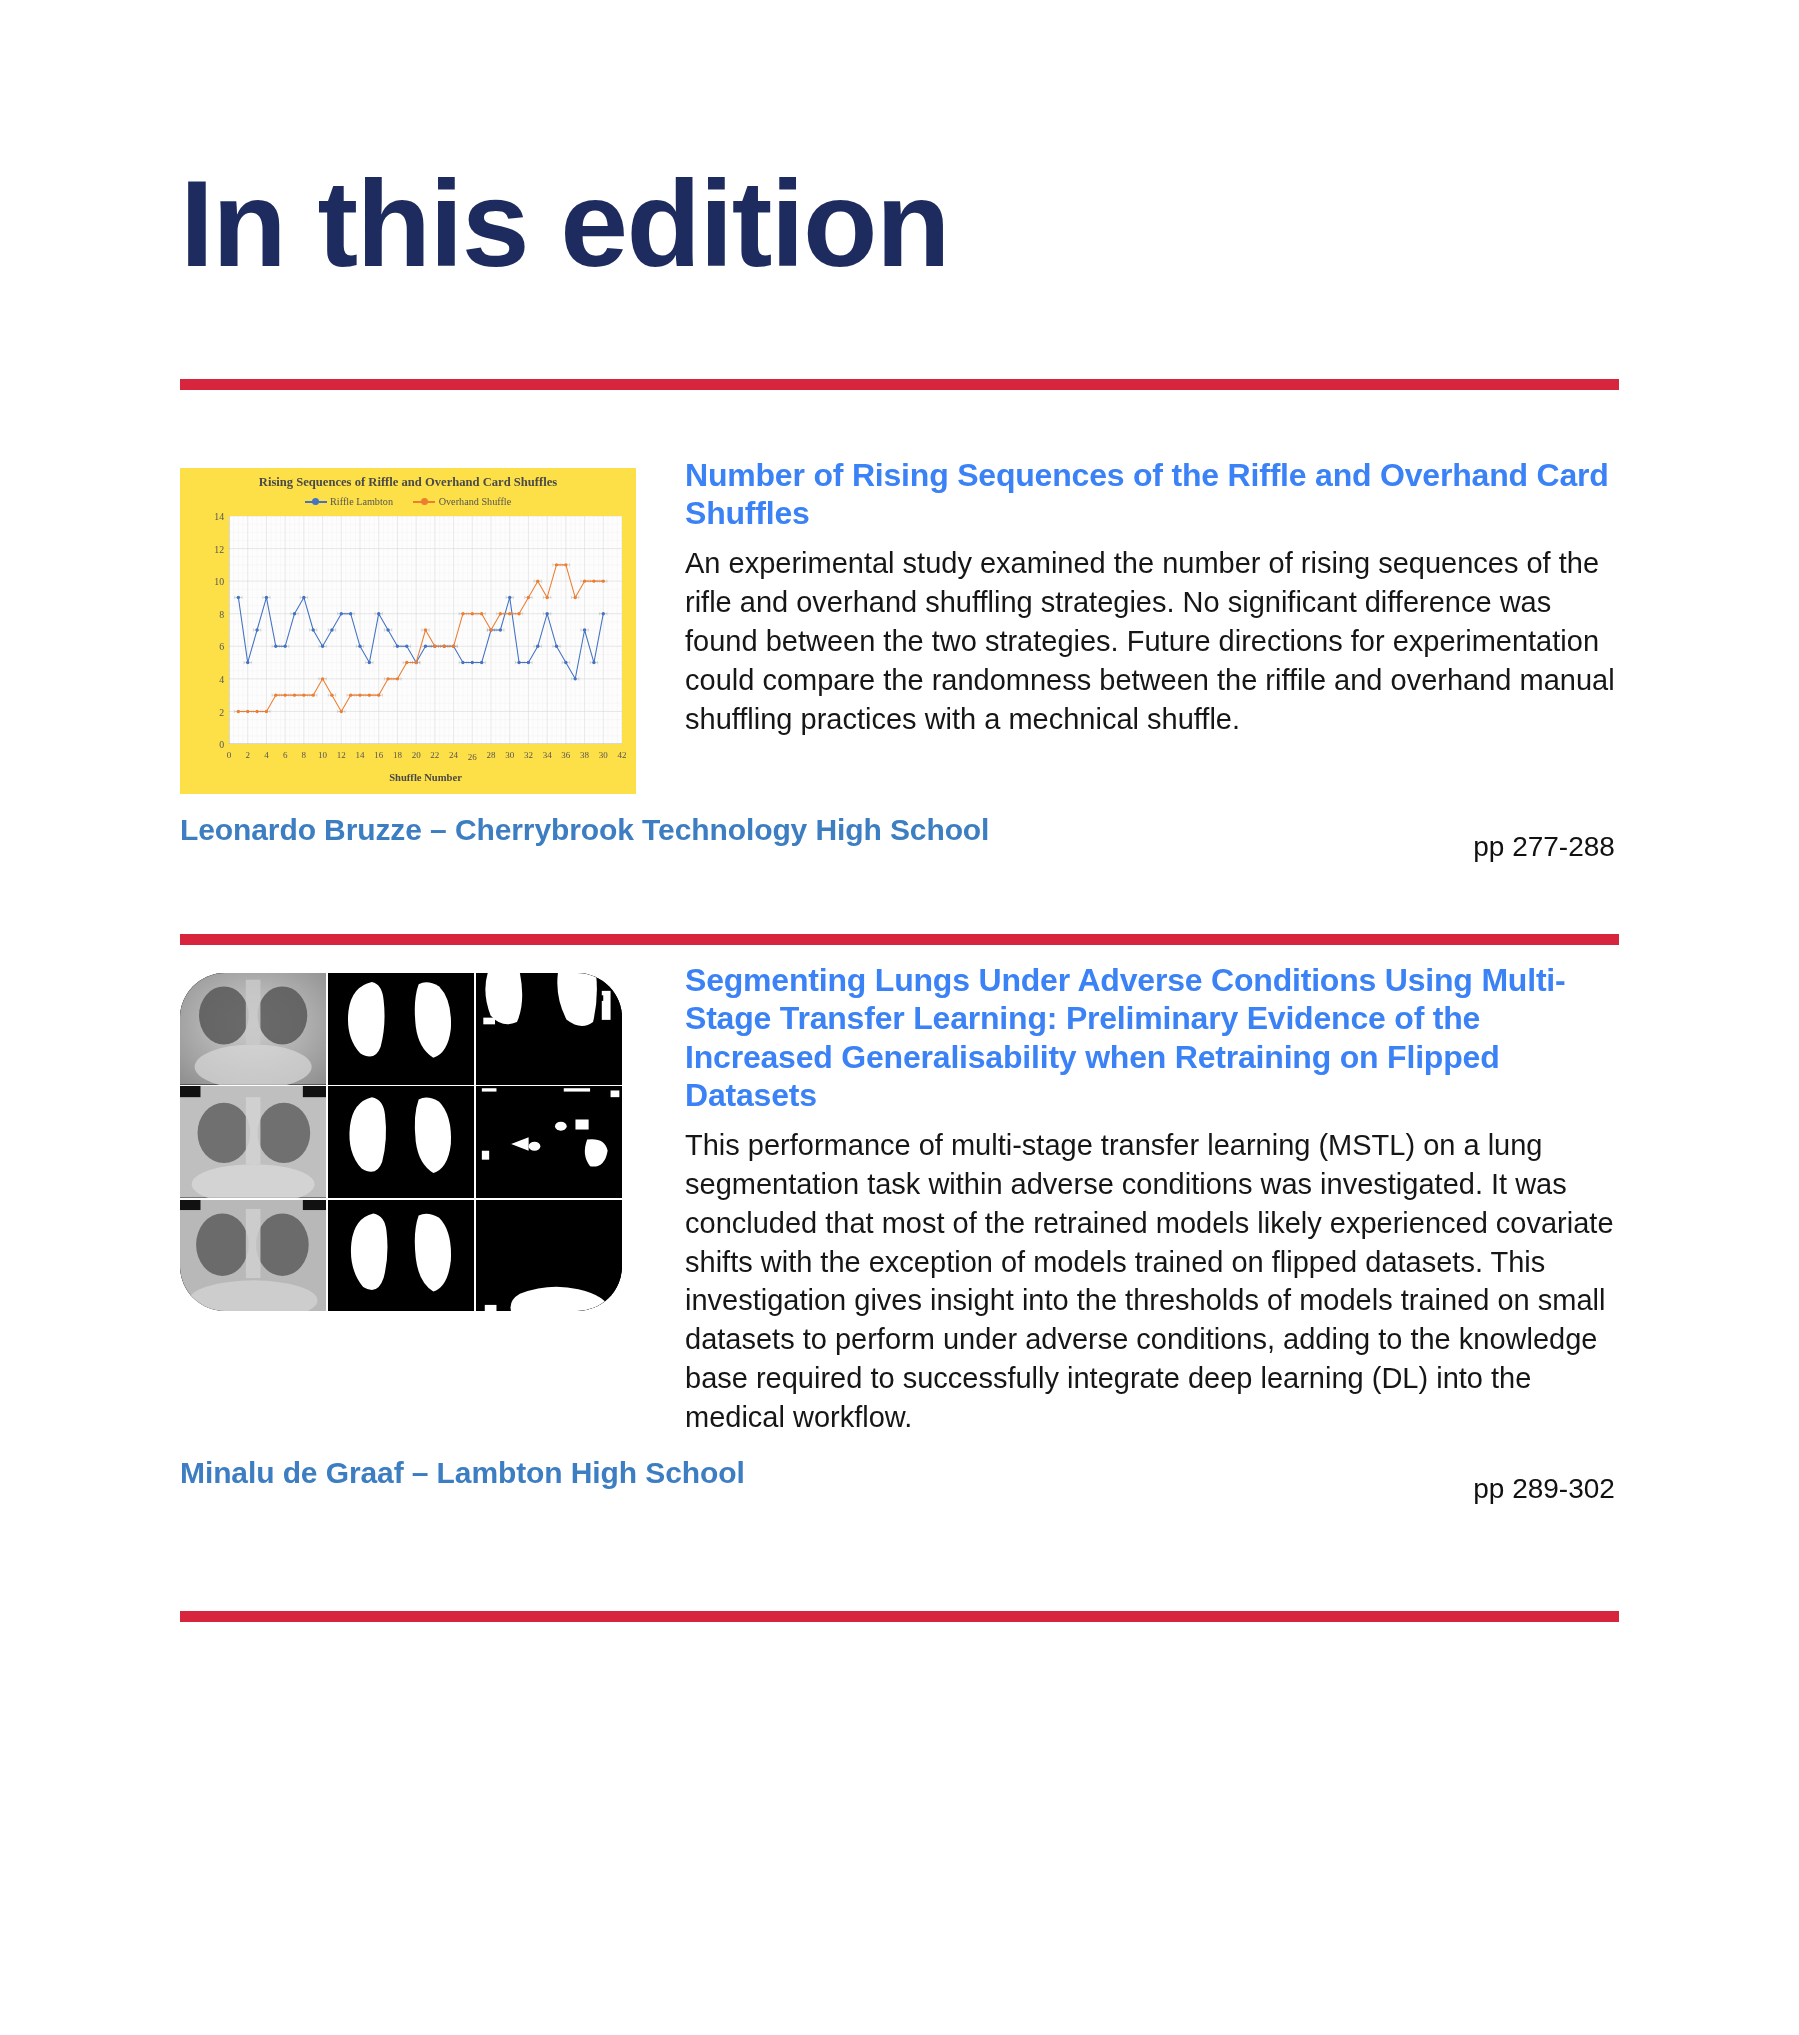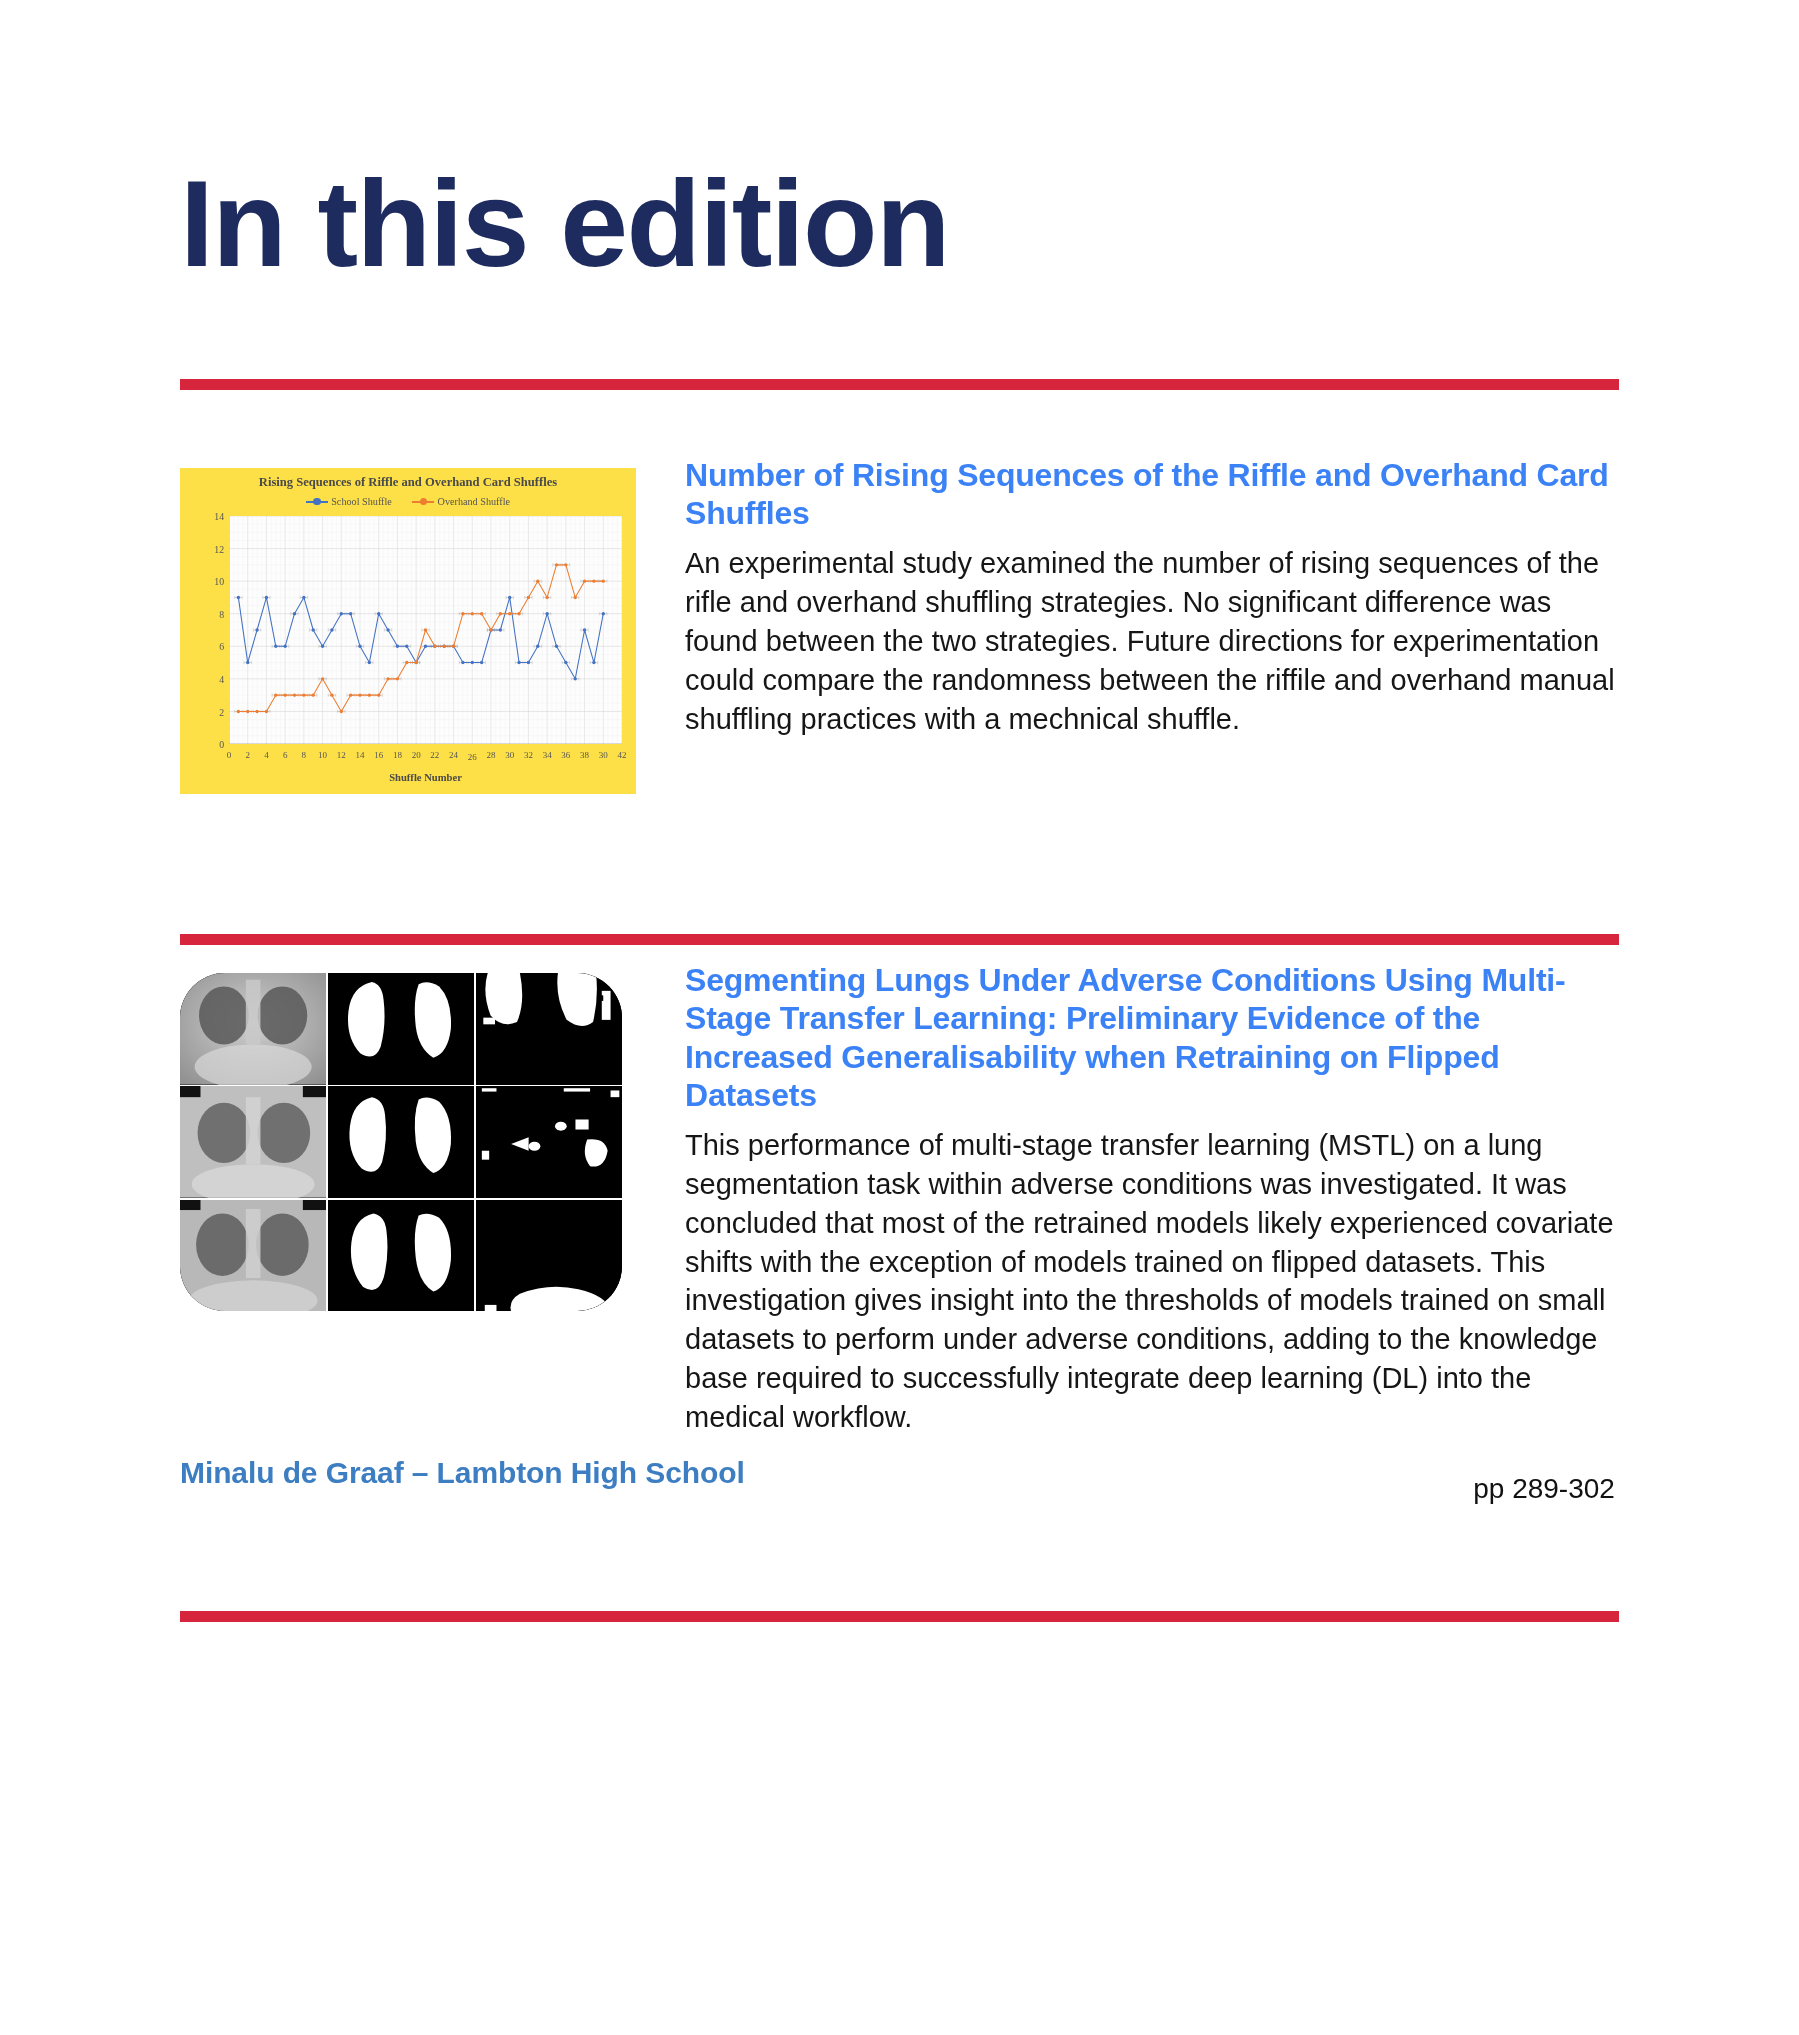--- a/index.html
+++ b/index.html
@@ -231,21 +231,21 @@
   <div class="rule rule-1"></div>
 
   <div class="article article-1">
     <div class="art-row">
       <div class="thumb-col">
         <div class="chart-thumb">
           <div class="ch-title">Rising Sequences of Riffle and Overhand Card Shuffles</div>
           <div class="ch-legend">
             <span class="ch-leg-item">
               <span class="ch-leg-mark mk-blue"></span>
-              <span>School Shuffle</span>
+              <span>Riffle Lambton</span>
             </span>
             <span class="ch-leg-item">
               <span class="ch-leg-mark mk-orange"></span>
               <span>Overhand Shuffle</span>
             </span>
           </div>
           <div class="plot-wrap">
             <div class="ylab">Number of Rising Sequences</div>
             <div class="xlab">Shuffle Number</div>
             <svg class="plot-svg" id="plot-svg" viewBox="0 0 965 560" preserveAspectRatio="none">
@@ -754,20 +754,24 @@
                 <div class="xtick" style="left: 100%;">42</div>
               </div>
           </div>
         </div>
       </div>
       <div class="text-col">
         <div class="art-title">Number of Rising Sequences of the Riffle and Overhand Card Shuffles</div>
         <p class="art-body">An experimental study examined the number of rising sequences of the rifle and overhand shuffling strategies. No significant difference was found between the two strategies. Future directions for experimentation could compare the randomness between the riffile and overhand manual shuffling practices with a mechnical shuffle.</p>
       </div>
     </div>
+    <div class="byline-row">
+      <div class="byline">Leonardo Bruzze – Cherrybrook Technology High School</div>
+      <div class="pages">pp 277-288</div>
+    </div>
   </div>
   <div class="rule rule-2"></div>
 
   <div class="article article-2">
     <div class="art-row">
       <div class="thumb-col">
         <div class="lung-thumb">
           <div class="lung-grid">
 
             <div class="lung-cell">

